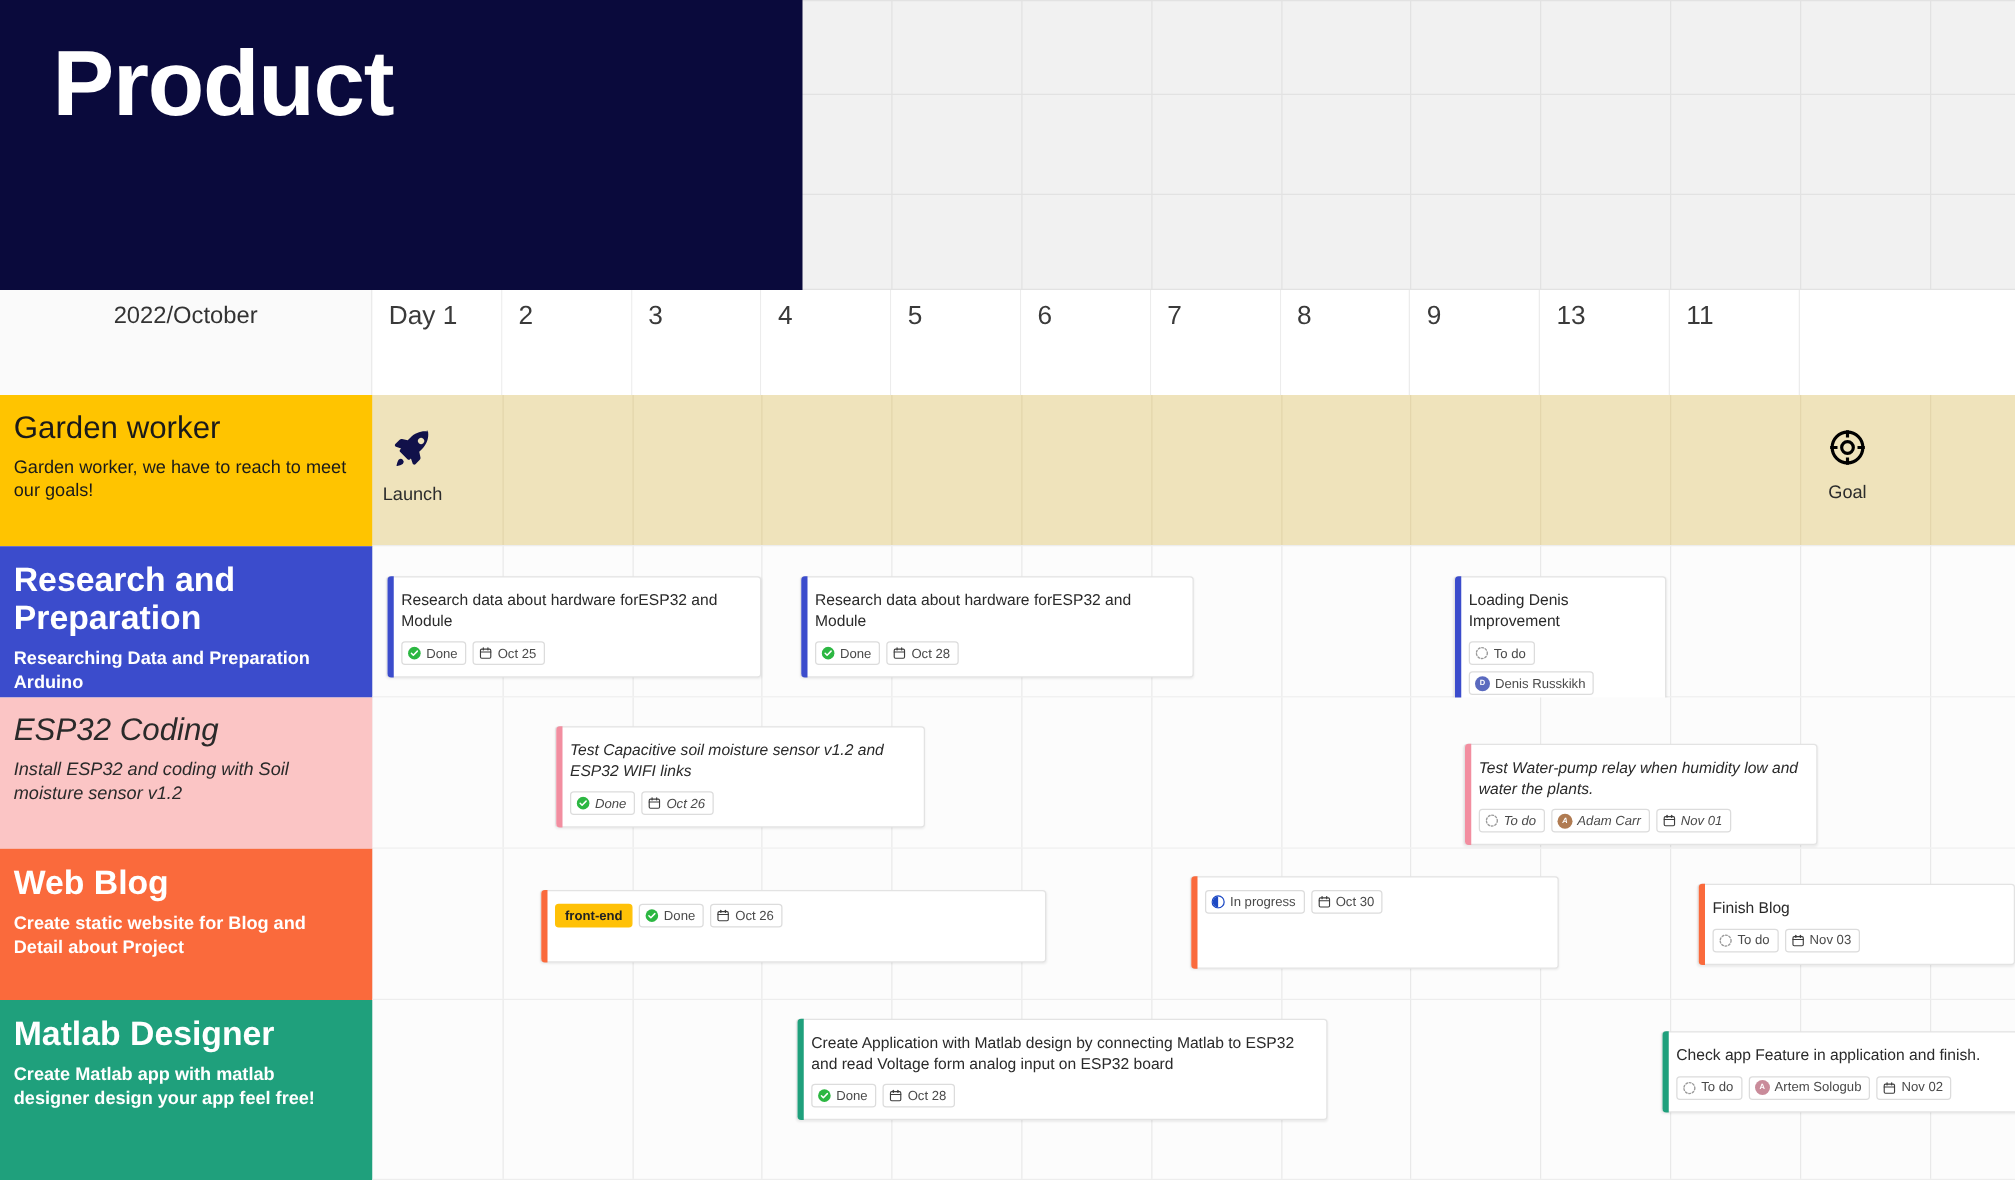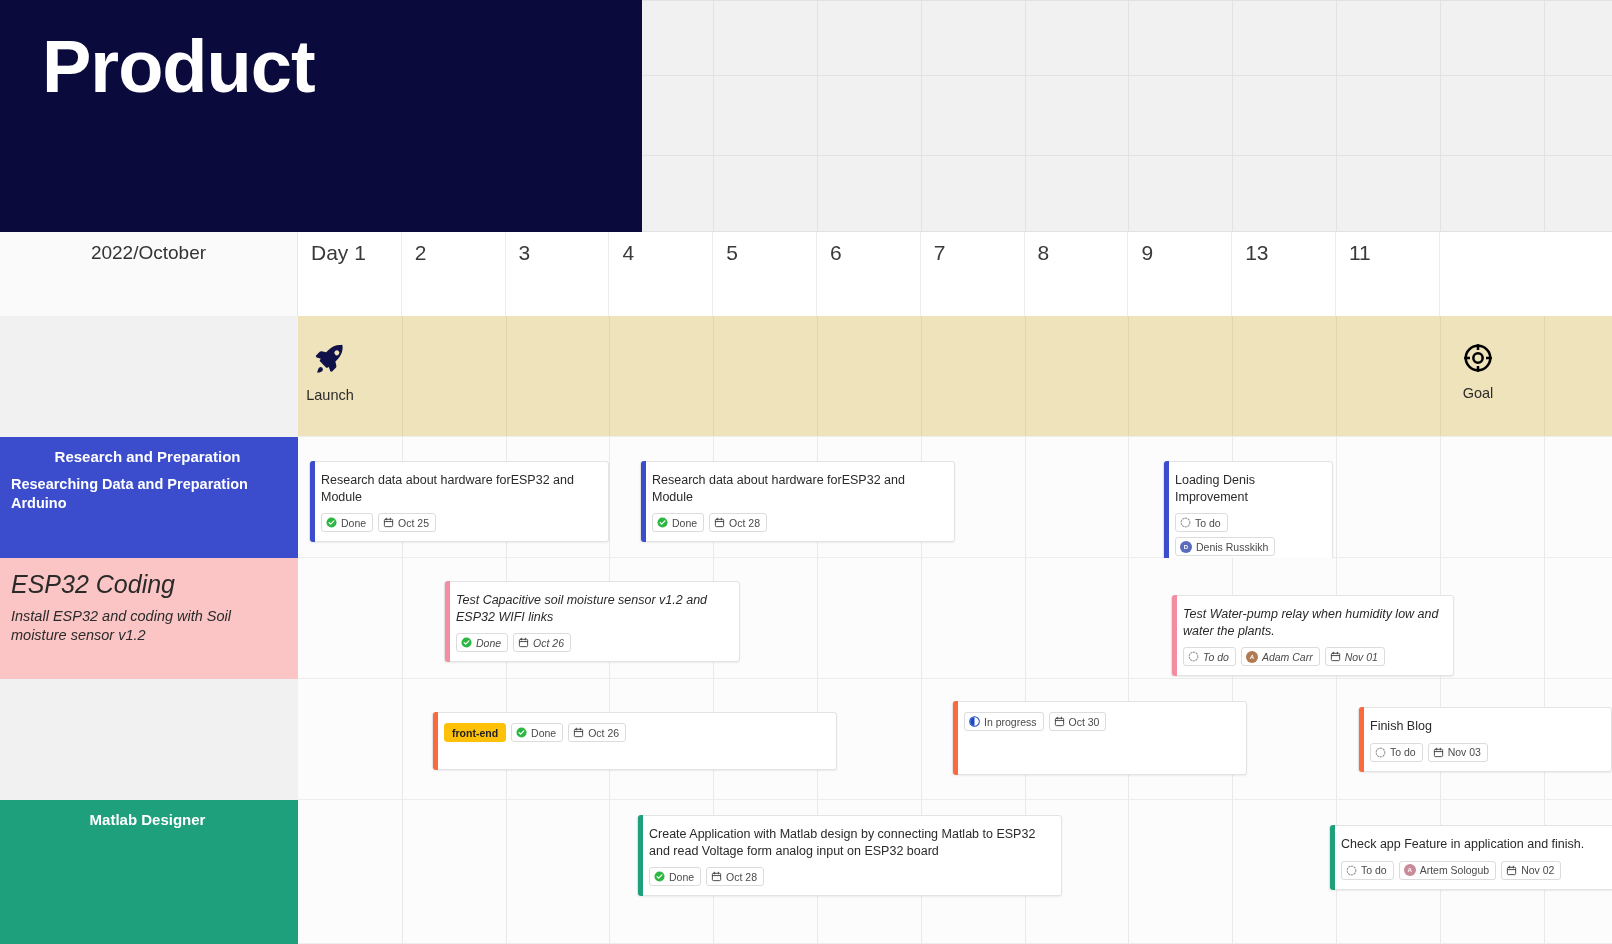--- a/index.html
+++ b/index.html
@@ -42,21 +42,21 @@
   .hdr-cell span { font-size:21px; color:#3a3a3a; }
 
   
   .lane { position:absolute; left:0; width:1612px; }
   .lane-label {
     position:absolute; left:0; top:0; width:298px; height:100%;
     padding:12px 14px 0 11px;
   }
   .lane-label .lt { font-size:25px; line-height:1.12; font-weight:400; }
   .lane-label .ls { font-size:14.5px; line-height:1.3; margin-top:9px; }
-  .lane-label.bold .lt { font-weight:700; font-size:15px;text-align:center; }
+  .lane-label.bold .lt { font-weight:700; font-size:27px; }
   .lane-label.bold .ls { font-weight:700; }
   .lane-track {
     position:absolute; left:298px; top:0; right:0; height:100%;
     background:#fcfcfc; border-bottom:1px solid #ededed;
   }
   .lane-track.tinted { background:#efe3bb; }
   .track-col { position:absolute; top:0; bottom:0; width:1px; background:#e9e9e9; }
   .lane-track.tinted .track-col { background:#e4d6ac; }
 
   
@@ -143,20 +143,24 @@
         <div class="hdr-cell" style="left: 920.8px; width: 103.8px;"><span>7</span></div>
         <div class="hdr-cell" style="left: 1024.6px; width: 103.8px;"><span>8</span></div>
         <div class="hdr-cell" style="left: 1128.4px; width: 103.8px;"><span>9</span></div>
         <div class="hdr-cell" style="left: 1232.2px; width: 103.8px;"><span>13</span></div>
         <div class="hdr-cell" style="left: 1336px; width: 103.8px;"><span>11</span></div>
       </div>
   </div>
 
   <div id="lanes">
       <div class="lane" style="top: 316px; height: 121px;">
+        <div class="lane-label" style="background: rgb(255, 196, 0); color: rgb(26, 26, 26);">
+          <div class="lt">Garden worker</div>
+          <div class="ls">Garden worker, we have to reach to meet our goals!</div>
+        </div>
         <div class="lane-track tinted" style="background: rgb(239, 227, 187);">
           <div class="track-col" style="left: 103.8px;"></div>
           <div class="track-col" style="left: 207.6px;"></div>
           <div class="track-col" style="left: 311.4px;"></div>
           <div class="track-col" style="left: 415.2px;"></div>
           <div class="track-col" style="left: 519px;"></div>
           <div class="track-col" style="left: 622.8px;"></div>
           <div class="track-col" style="left: 726.6px;"></div>
           <div class="track-col" style="left: 830.4px;"></div>
           <div class="track-col" style="left: 934.2px;"></div>
@@ -348,20 +352,24 @@
                   <line x1="8" y1="2.6" x2="8" y2="6.4"></line>
                   <line x1="16" y1="2.6" x2="16" y2="6.4"></line>
                 </svg>
               </span>
               <span>Nov 01</span>
             </span>
           </div>
         </div>
       </div>
       <div class="lane" style="top: 679px; height: 121px;">
+        <div class="lane-label bold" style="background: rgb(250, 106, 60); color: rgb(255, 255, 255);">
+          <div class="lt">Web Blog</div>
+          <div class="ls">Create static website for Blog and Detail about Project</div>
+        </div>
         <div class="lane-track" style="background: rgb(252, 252, 252);">
           <div class="track-col" style="left: 103.8px;"></div>
           <div class="track-col" style="left: 207.6px;"></div>
           <div class="track-col" style="left: 311.4px;"></div>
           <div class="track-col" style="left: 415.2px;"></div>
           <div class="track-col" style="left: 519px;"></div>
           <div class="track-col" style="left: 622.8px;"></div>
           <div class="track-col" style="left: 726.6px;"></div>
           <div class="track-col" style="left: 830.4px;"></div>
           <div class="track-col" style="left: 934.2px;"></div>
@@ -441,20 +449,21 @@
                 </svg>
               </span>
               <span>Nov 03</span>
             </span>
           </div>
         </div>
       </div>
       <div class="lane" style="top: 800px; height: 144px;">
         <div class="lane-label bold" style="background: rgb(31, 160, 124); color: rgb(255, 255, 255);">
           <div class="lt">Matlab Designer</div>
+          <div class="ls">Create Matlab app with matlab designer design your app feel free!</div>
         </div>
         <div class="lane-track" style="background: rgb(252, 252, 252);">
           <div class="track-col" style="left: 103.8px;"></div>
           <div class="track-col" style="left: 207.6px;"></div>
           <div class="track-col" style="left: 311.4px;"></div>
           <div class="track-col" style="left: 415.2px;"></div>
           <div class="track-col" style="left: 519px;"></div>
           <div class="track-col" style="left: 622.8px;"></div>
           <div class="track-col" style="left: 726.6px;"></div>
           <div class="track-col" style="left: 830.4px;"></div>

